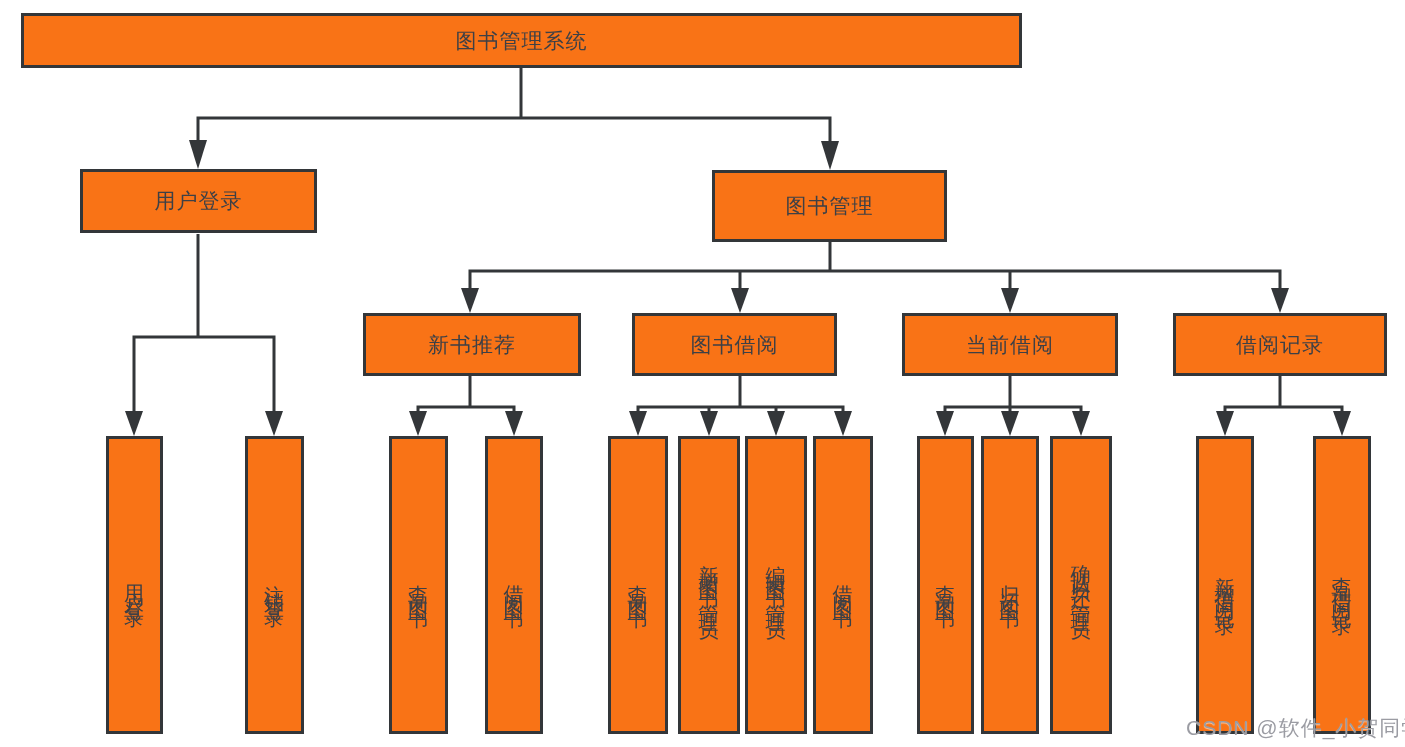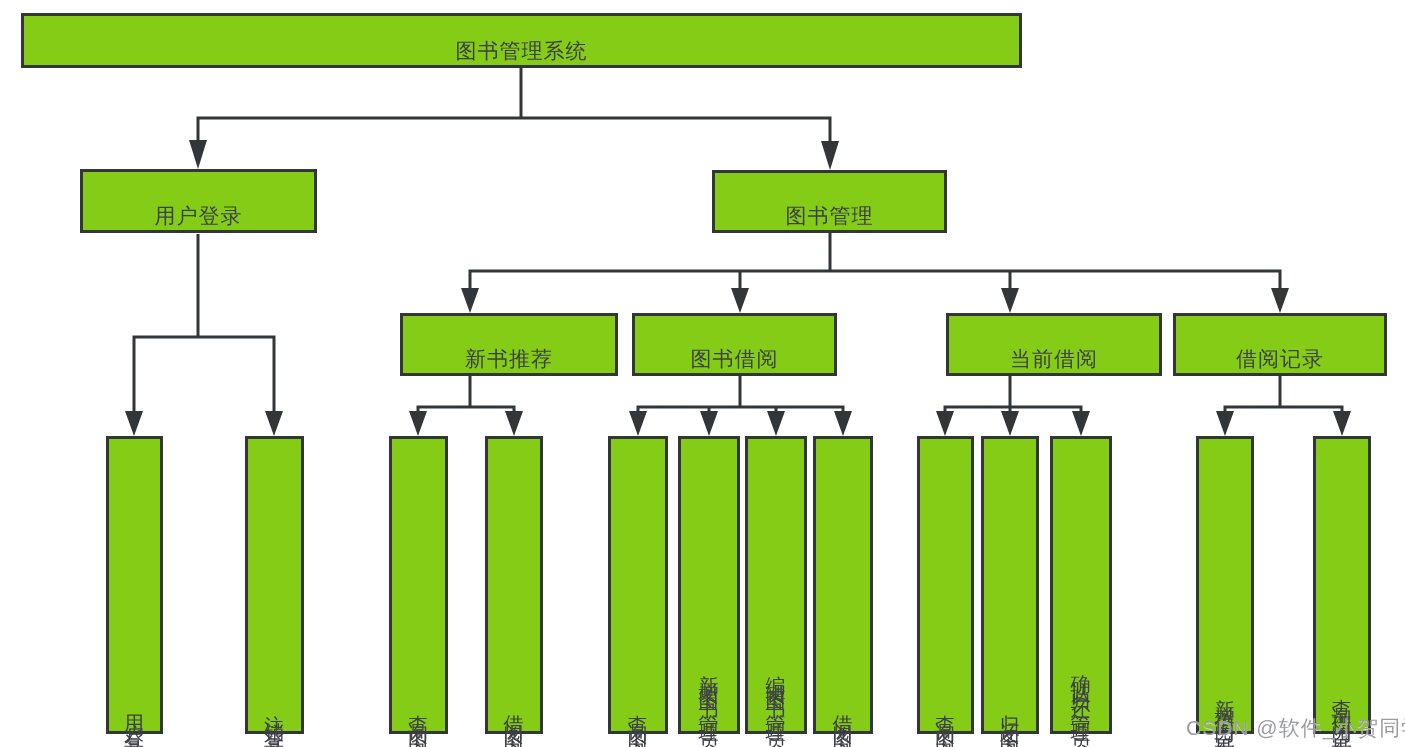--- a/index.html
+++ b/index.html
@@ -15,45 +15,45 @@
     position:relative;
     width:1405px;height:747px;
     background:var(--bg);
     overflow:hidden;
   }
   .connectors{position:absolute;left:0;top:0;width:1405px;height:747px;}
   .connectors path.rail{fill:none;stroke:var(--line);stroke-width:3;stroke-linejoin:miter;}
   .connectors path.tri{fill:var(--line);stroke:none;}
   .node{
     position:absolute;
-    background:#84cc16;
+    background:#f97316;
     border:3px solid var(--line);
-    display:flex;align-items:flex-end;justify-content:center;
+    display:flex;align-items:center;justify-content:center;
   }
   .hlabel{
     color:var(--text);
     font-size:21px;
     letter-spacing:1px;
     white-space:nowrap;
   }
   .leaf .vlabel{
     writing-mode:vertical-rl;
     color:var(--text);
     font-size:20px;
     letter-spacing:8px;
     line-height:1;
     white-space:nowrap;
   }
   
   #n-root          {left:21px;  top:13px;  width:1001px; height:55px;}
   #n-user-login    {left:80px;  top:169px; width:237px;  height:64px;}
-  #n-book-mgmt     {left:712px; top:170px; width:235px;  height:63px;}
-  #n-new-book      {left:363px; top:313px; width:218px;  height:63px;margin-left:37px;}
+  #n-book-mgmt     {left:712px; top:170px; width:235px;  height:72px;}
+  #n-new-book      {left:363px; top:313px; width:218px;  height:63px;}
   #n-book-borrow   {left:632px; top:313px; width:205px;  height:63px;}
-  #n-current-borrow{left:902px; top:313px; width:216px;  height:63px;margin-left:44px;}
+  #n-current-borrow{left:902px; top:313px; width:216px;  height:63px;}
   #n-borrow-record {left:1173px;top:313px; width:214px;  height:63px;}
   
   .leaf{top:436px;height:298px;}
   #l-user-login    {left:106px; width:57px;}
   #l-logout        {left:245px; width:59px;}
   #l-query-1       {left:389px; width:59px;}
   #l-borrow-1      {left:485px; width:58px;}
   #l-query-2       {left:608px; width:60px;}
   #l-add-book      {left:678px; width:62px;}
   #l-edit-book     {left:745px; width:62px;}

